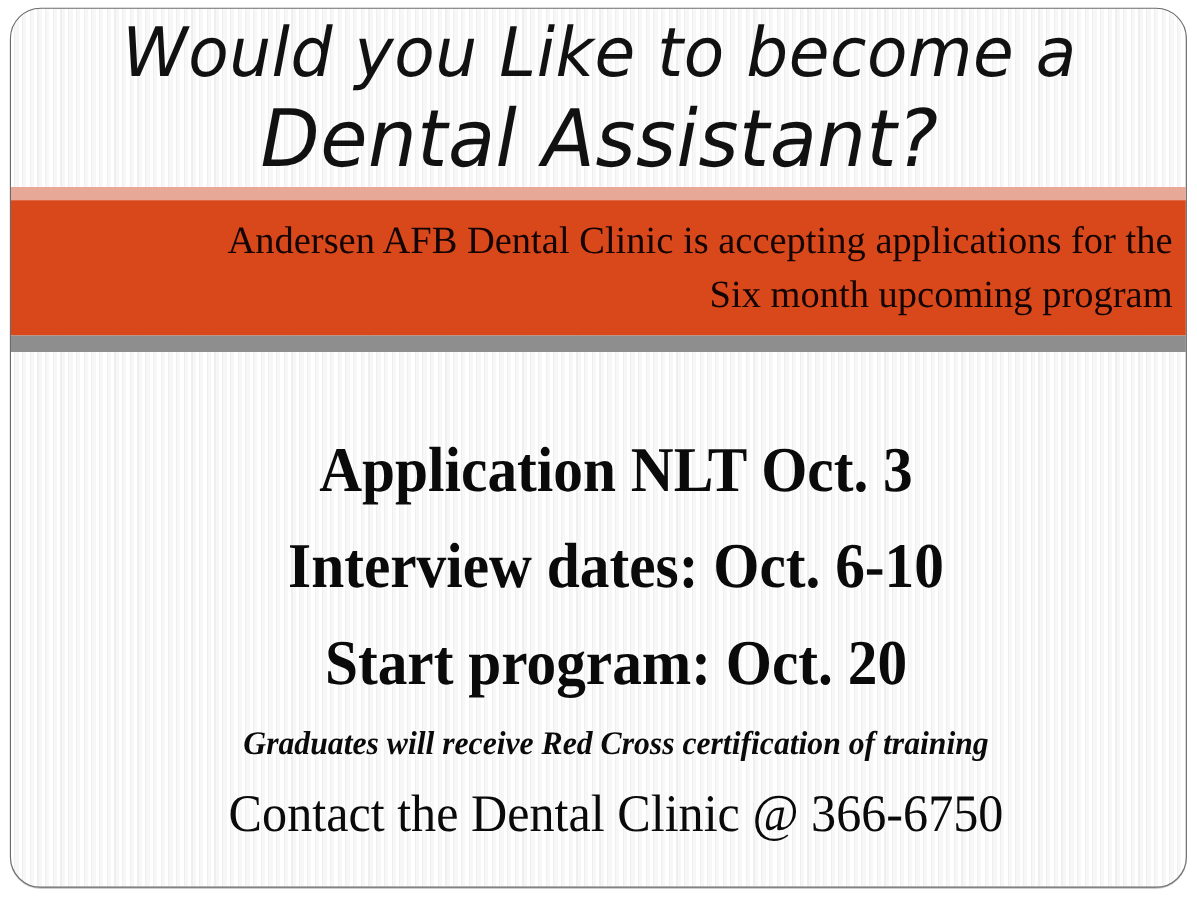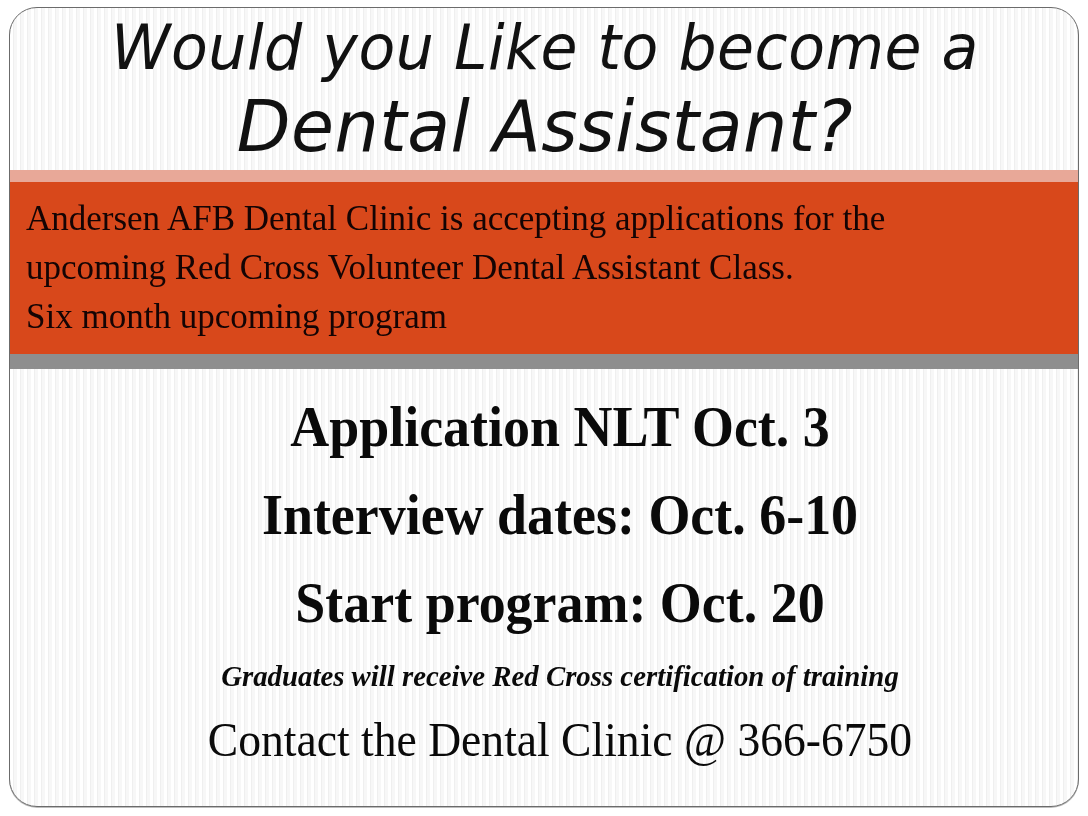--- a/index.html
+++ b/index.html
@@ -82,21 +82,21 @@
     top: 162px;
     width: 1076px;
   }
   #banner-top-strip {
     height: 12px;
     background: #e8a898;
   }
   #banner-body {
     background: #d8481b;
     padding: 12px 18px 13px 18px;
-    text-align: left;
+    text-align: right;
   }
   #banner-bottom-strip {
     height: 15px;
     background: #8e8e8e;
   }
   .banner-line {
     font-family: "Liberation Serif", serif;
     font-size: 35px;
     line-height: 49px;
     color: #140404;
@@ -151,21 +151,20 @@
 
     <div id="title-block">
       <div class="title-line" id="title-line-1">Would you Like to become a</div>
       <div class="title-line" id="title-line-2">Dental Assistant?</div>
     </div>
 
     <div id="banner">
       <div id="banner-top-strip"></div>
       <div id="banner-body">
         <div class="banner-line">Andersen AFB Dental Clinic is accepting applications for the</div>
-        <div class="banner-line">upcoming Red Cross Volunteer Dental Assistant Class.</div>
         <div class="banner-line">Six month upcoming program</div>
       </div>
       <div id="banner-bottom-strip"></div>
     </div>
 
     <div id="body-block">
       <div class="headline">Application NLT Oct. 3</div>
       <div class="headline">Interview dates: Oct. 6-10</div>
       <div class="headline">Start program: Oct. 20</div>
       <div id="sub-note">Graduates will receive Red Cross certification of  training</div>

